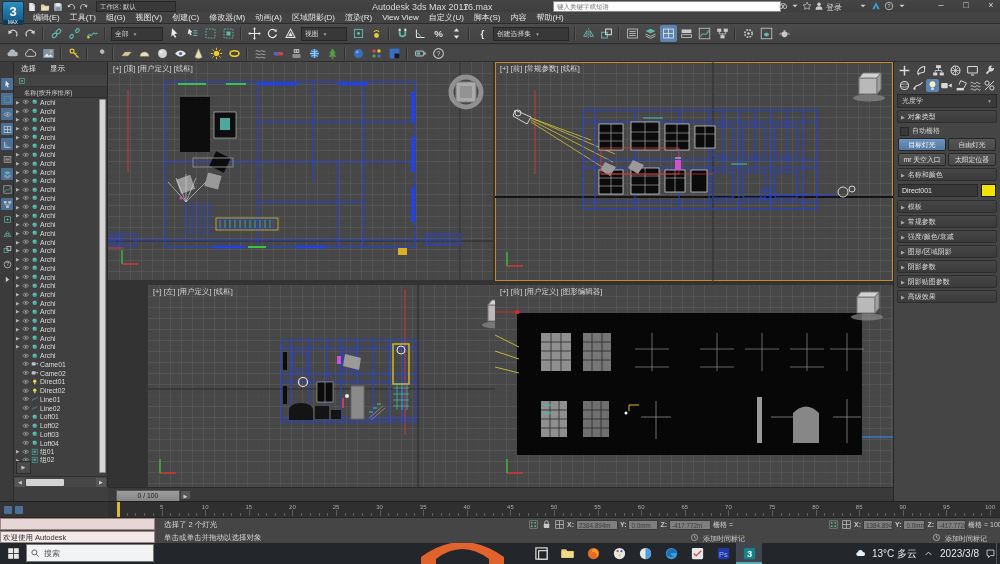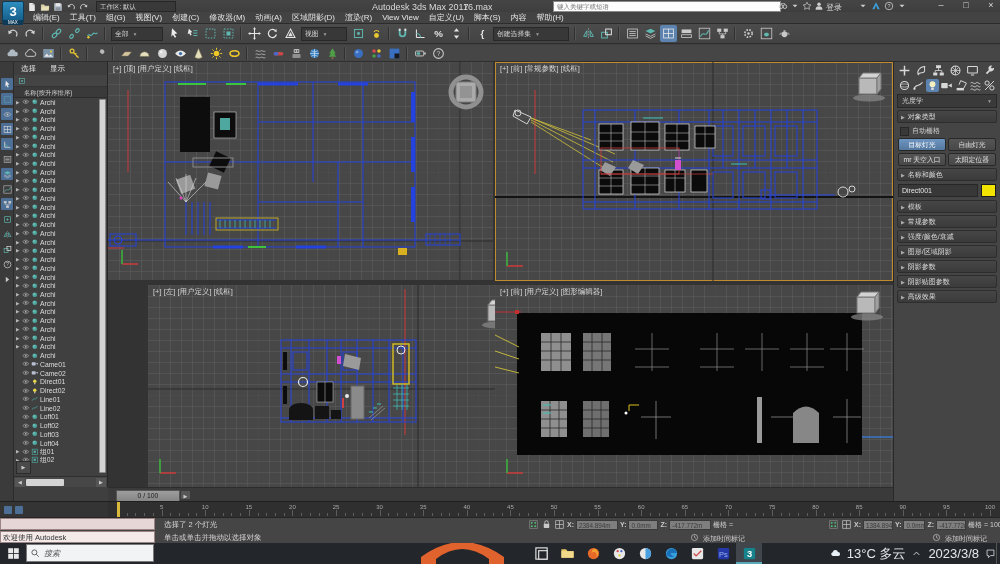--- a/index.html
+++ b/index.html
@@ -119,26 +119,26 @@
   .timetag{display:flex;align-items:center;gap:2px;}
   .timetag svg{width:9px;height:9px;}
   .timetag span{font-size:7px;color:#cfcfcf;white-space:nowrap;}
   
   #taskbar{left:0;top:543px;width:1000px;height:21px;background:#23262b;}
   #tbstart{left:0;top:0;width:26px;height:21px;display:flex;align-items:center;justify-content:center;}
   #tbstart svg{width:13px;height:13px;}
   #tbsearch{left:26px;top:1px;width:128px;height:18px;background:#f1f3f4;border:1px solid #7a7a7a;box-sizing:border-box;
             display:flex;align-items:center;padding-left:3px;}
   #tbsearch svg{width:10px;height:10px;margin-right:4px;}
-  #tbsearch span{font-size:8px;color:#555;font-style:italic;}
+  #tbsearch span{font-size:8px;color:#555;}
   .taskicon{top:0;width:26px;height:21px;display:flex;align-items:center;justify-content:center;}
   .taskicon svg{width:15px;height:15px;}
   .taskicon.active{background:#41464d;box-shadow:inset 0 -2px 0 #5aa8b8;}
   #tray{right:4px;top:0;height:21px;display:flex;align-items:center;gap:6px;}
-  #tray .ttxt{font-size:13px;color:#e4e8ec;white-space:nowrap;}
+  #tray .ttxt{font-size:10px;color:#e4e8ec;white-space:nowrap;}
   #tray svg{width:11px;height:11px;}
   #desksliver{right:0;top:0;width:3px;height:21px;border-left:1px solid #555;}
 </style>
 </head>
 <body>
 
 <div id="app">
 
   <div class="abs" id="titlebar"></div>
   <div class="abs" id="logo"><span class="n3">3</span><span class="mx">MAX</span></div>

